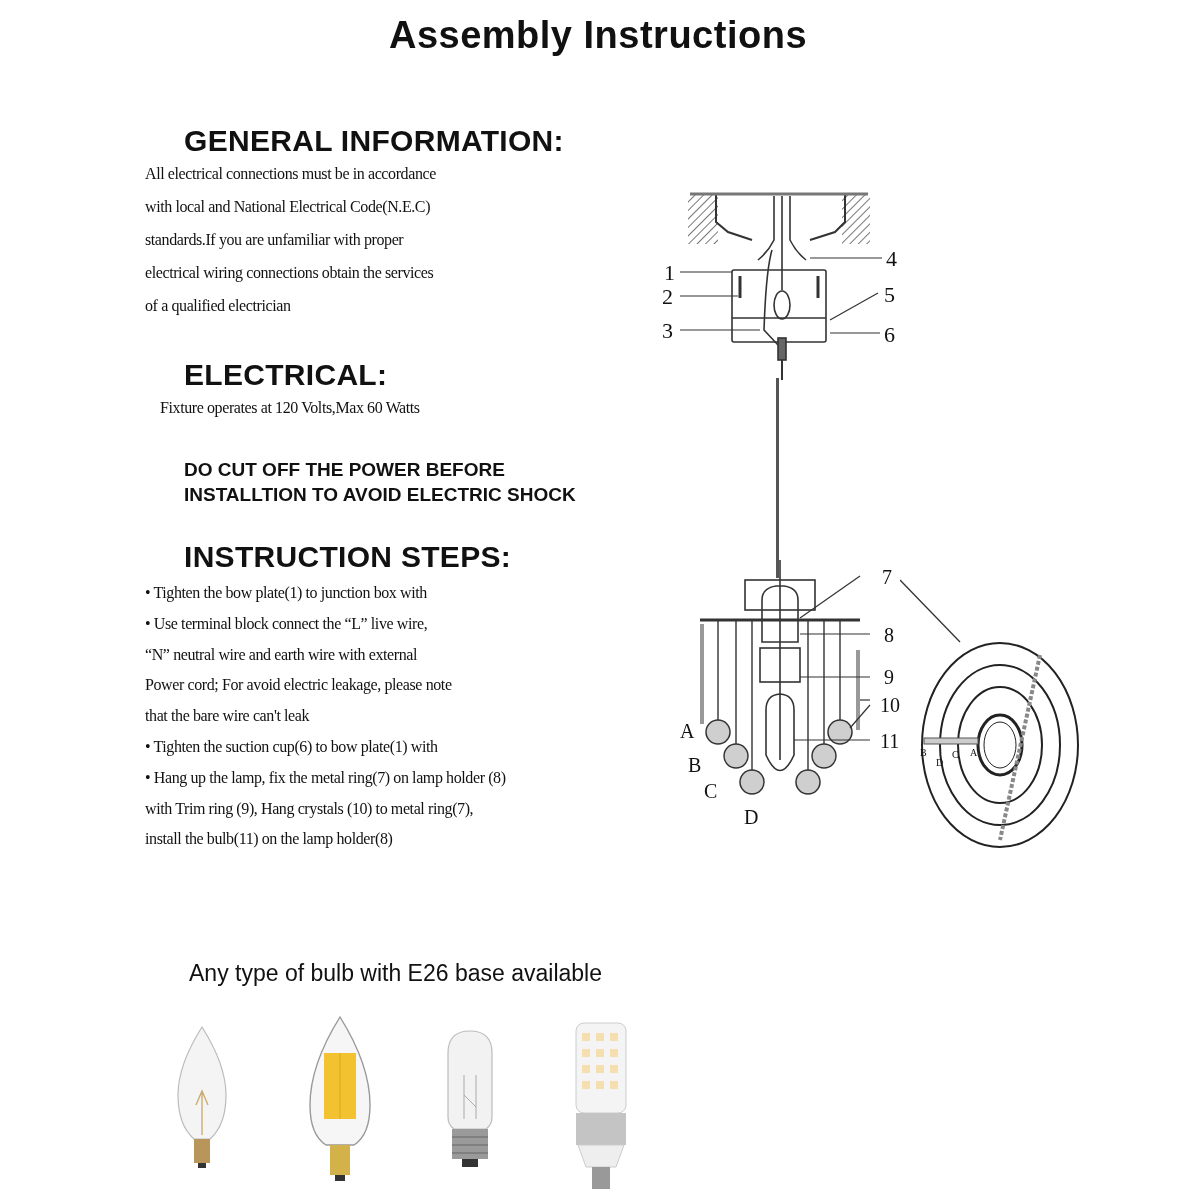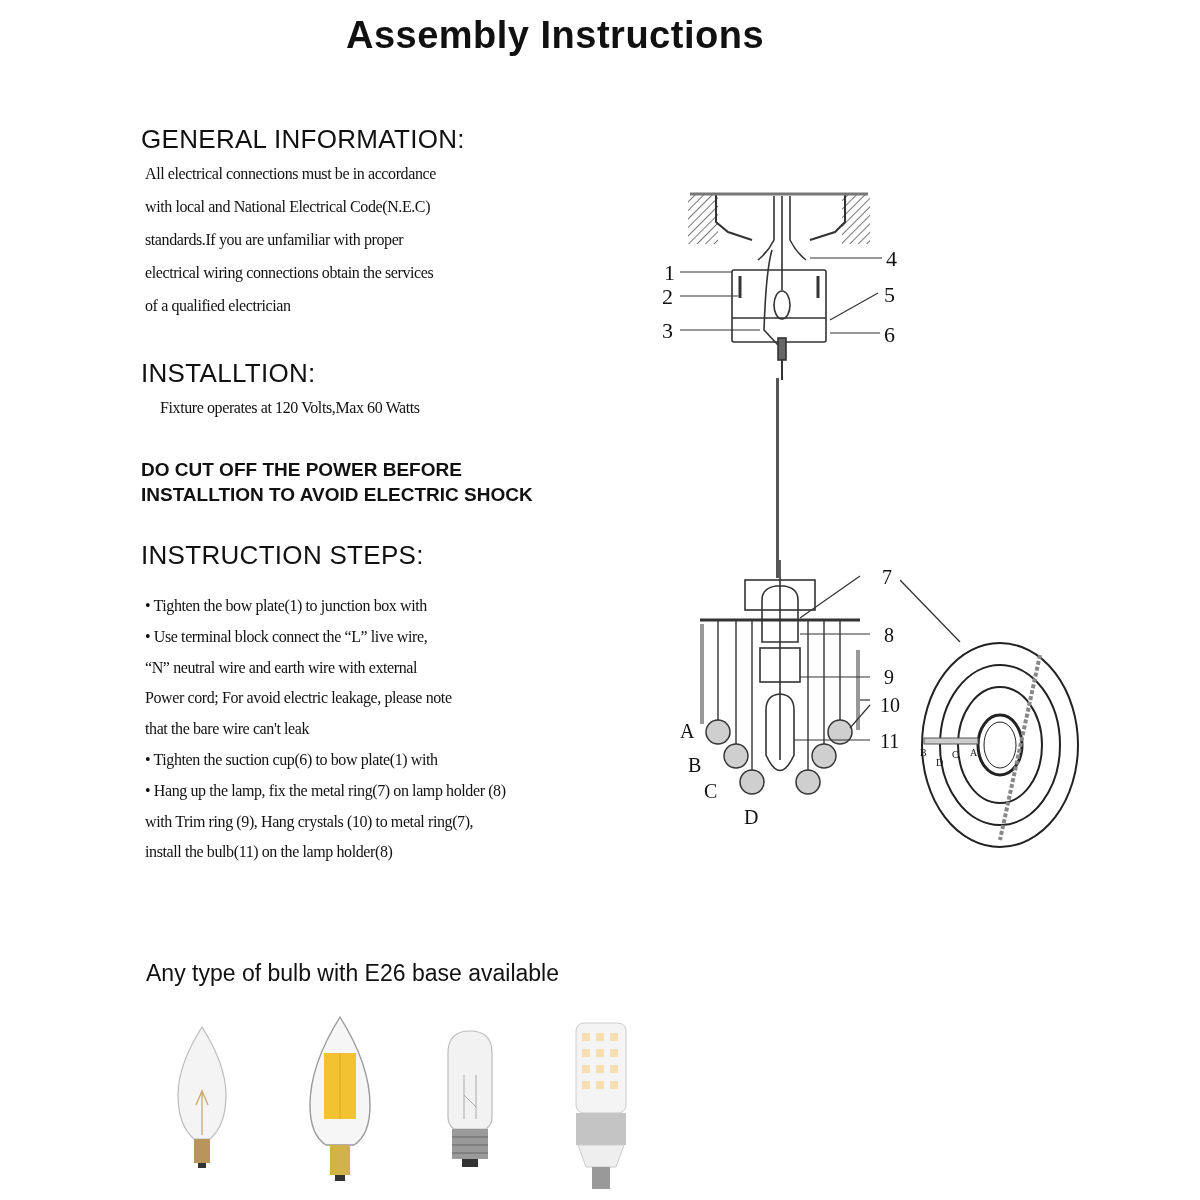--- a/index.html
+++ b/index.html
@@ -1,49 +1,49 @@
 <!DOCTYPE html>
 <html><head>
 <meta charset="utf-8">
 <style>
   html, body { margin:0; padding:0; background:#ffffff; }
   body { width:1200px; height:1200px; position:relative; overflow:hidden; color:#111; }
   .abs { position:absolute; }
-  .sans { font-family:"Liberation Sans", "DejaVu Sans", sans-serif; }
+  .sans { font-family:"Liberation Sans", "DejaVu Sans", sans-serif;margin-left:43px; }
   .serif { font-family:"Liberation Serif", "DejaVu Serif", serif; }
   #title { left:0; width:1110px; text-align:center; top:14px; font-size:38px; font-weight:bold; letter-spacing:0.5px; }
-  .h2 { font-size:26px; font-weight:normal; letter-spacing:0.3px; }
+  .h2 { font-size:30px; font-weight:bold; letter-spacing:0.3px; }
   .body-text { font-size:16px; line-height:33px; letter-spacing:-0.4px; }
   .warn { font-size:19px; font-weight:bold; line-height:25px; }
   .line { display:block; white-space:nowrap; }
   #gen-head { left:141px; top:124px; }
   #gen-body { left:145px; top:157px; }
   #elec-head { left:141px; top:358px; }
   #elec-body { left:160px; top:391px; }
   #warning { left:141px; top:457px; }
   #steps-head { left:141px; top:540px; }
-  #steps-body { left:145px; top:591px; line-height:30.8px; }
+  #steps-body { left:145px; top:578px; line-height:30.8px; }
   #bulb-note { left:146px; top:960px; font-size:23px; }
   svg text { font-family:"Liberation Serif", "DejaVu Serif", serif; }
 </style>
 </head>
 <body>
 
 <div id="title" class="abs sans">Assembly  Instructions</div>
 
 <div id="gen-head" class="abs sans h2">GENERAL INFORMATION:</div>
 <div id="gen-body" class="abs serif body-text">
   <span class="line">All electrical connections must be in accordance</span>
   <span class="line">with local and National Electrical Code(N.E.C)</span>
   <span class="line">standards.If you are unfamiliar with proper</span>
   <span class="line">electrical wiring connections obtain the services</span>
   <span class="line">of a qualified electrician</span>
 </div>
 
-<div id="elec-head" class="abs sans h2">INSTALLTION:</div>
+<div id="elec-head" class="abs sans h2">ELECTRICAL:</div>
 <div id="elec-body" class="abs serif body-text">Fixture operates at 120 Volts,Max 60 Watts</div>
 
 <div id="warning" class="abs sans warn">
   <span class="line">DO CUT OFF THE POWER BEFORE</span>
   <span class="line">INSTALLTION TO AVOID ELECTRIC SHOCK</span>
 </div>
 
 <div id="steps-head" class="abs sans h2">INSTRUCTION STEPS:</div>
 <div id="steps-body" class="abs serif body-text">
   <span class="line"> • Tighten the bow plate(1) to junction box with</span>

